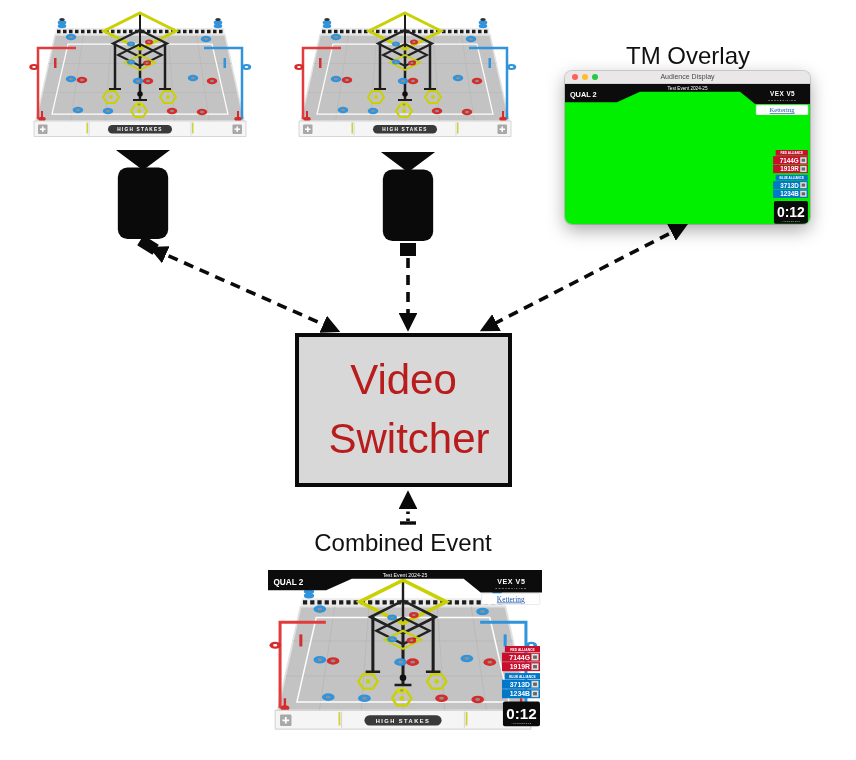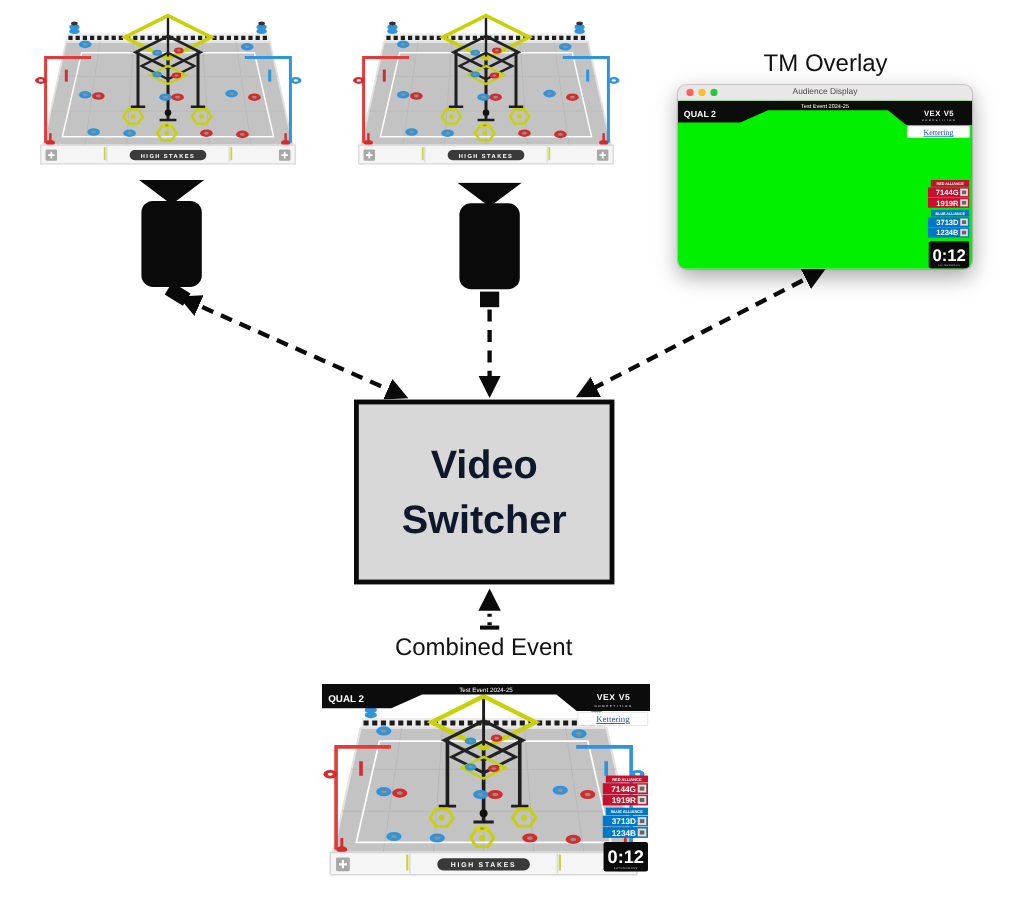--- a/index.html
+++ b/index.html
@@ -11,42 +11,42 @@
 
   .arrows{position:absolute;left:0;top:0;width:856px;height:760px;pointer-events:none;}
 
   .field1{position:absolute;left:28px;top:8px;width:224px;height:135px;}
   .field2{position:absolute;left:293px;top:8px;width:224px;height:135px;}
 
   .camera{position:absolute;width:62px;height:91px;}
   .cam1{left:112px;top:150px;}
   .cam2{left:377px;top:152px;}
 
-  .diagram-label{position:absolute;font-size:20px;color:#111;text-align:center;white-space:nowrap;}
+  .diagram-label{position:absolute;font-size:24px;color:#111;text-align:center;white-space:nowrap;}
   .tm-label{left:568px;top:42px;width:240px;}
   .combined-label{left:283px;top:529px;width:240px;}
 
   
   .mac-window{position:absolute;left:565px;top:71px;width:245px;height:153px;border-radius:7px;
               box-shadow:0 6px 18px rgba(0,0,0,.35), 0 0 0 1px rgba(0,0,0,.15);overflow:hidden;background:#e9e7e8;}
   .titlebar{position:relative;height:12px;background:#e9e7e8;border-bottom:1px solid #d3d1d2;}
   .lights{position:absolute;left:7px;top:3px;display:flex;gap:4px;}
   .light{width:6px;height:6px;border-radius:50%;display:inline-block;}
   .light.red{background:#ff5f57;}
   .light.yellow{background:#febc2e;}
   .light.green{background:#28c840;}
   .wtitle{position:absolute;left:0;right:0;top:2px;text-align:center;font-size:7px;color:#4a4a4a;}
   .screen{position:relative;width:100%;height:140px;background:var(--green);}
   .screen .chrome{position:absolute;left:0;top:0;width:245px;height:31.4px;}
   .screen .panel{position:absolute;right:2px;top:66px;width:35px;height:75px;}
 
   
   .switcher{position:absolute;left:295px;top:333px;width:217px;height:154px;background:#d8d8d8;
             border:4px solid #0a0a0a;box-sizing:border-box;display:flex;align-items:center;justify-content:center;}
-  .switcher .stext{font-size:33px;line-height:1.4;color:#0f172a;text-align:center;width:150px;font-weight:bold;}
+  .switcher .stext{font-size:42px;line-height:1.4;color:#b91c1c;text-align:center;width:150px;}
 
   
   .combined{position:absolute;left:268px;top:570px;width:274px;height:162px;background:#fff;overflow:hidden;}
   .combined .cfield{position:absolute;left:0px;top:4px;width:270px;height:163px;}
   .combined .chrome{position:absolute;left:0;top:0;width:274px;height:35.1px;}
   .combined .panel{position:absolute;right:2px;top:76px;width:38px;height:81.7px;}
 </style>
 <style>.f-red{fill:var(--ared);} .f-blue{fill:var(--ablue);}</style></head>
 <body>
 

